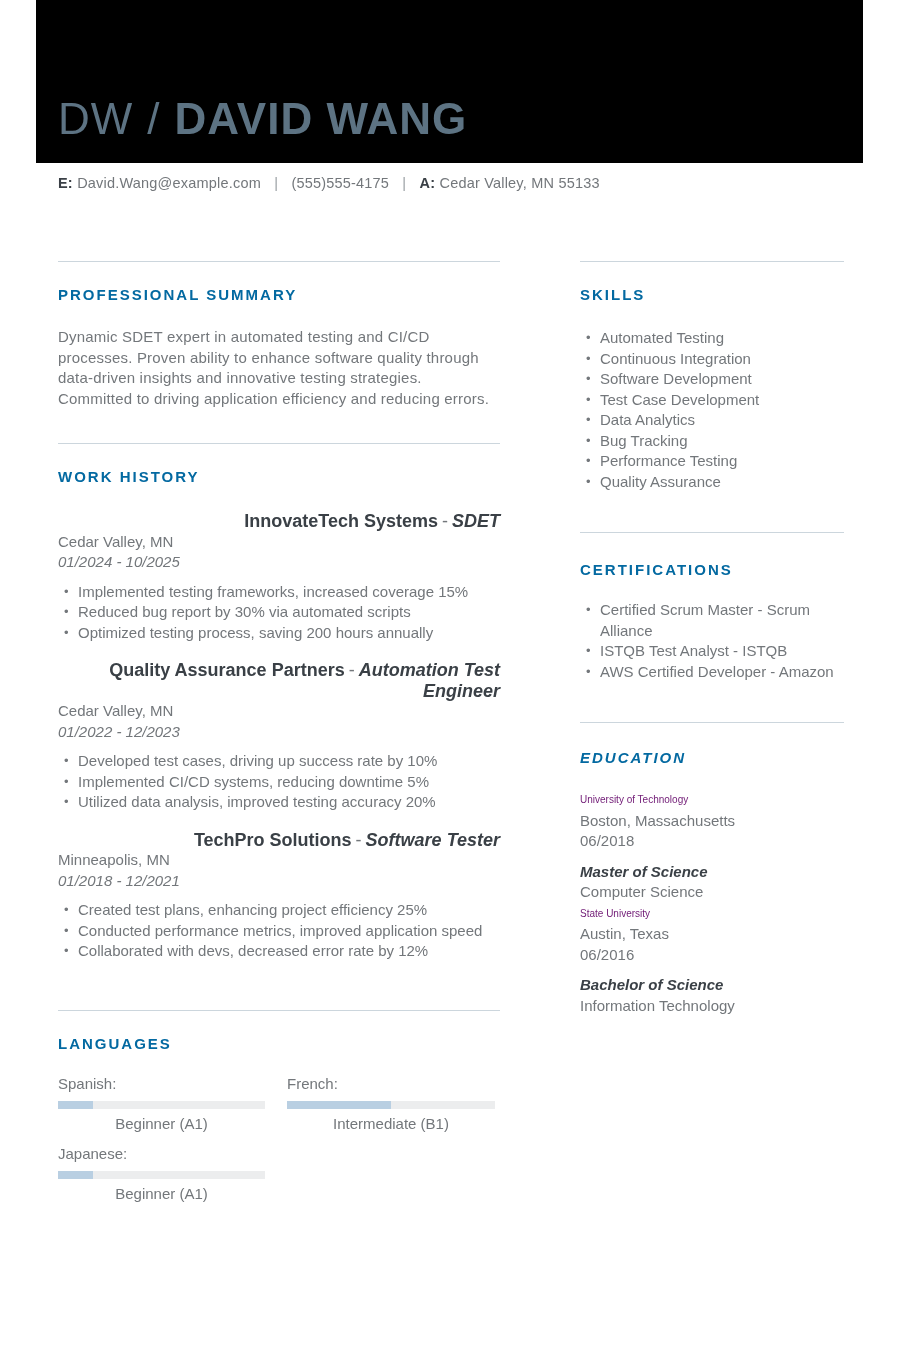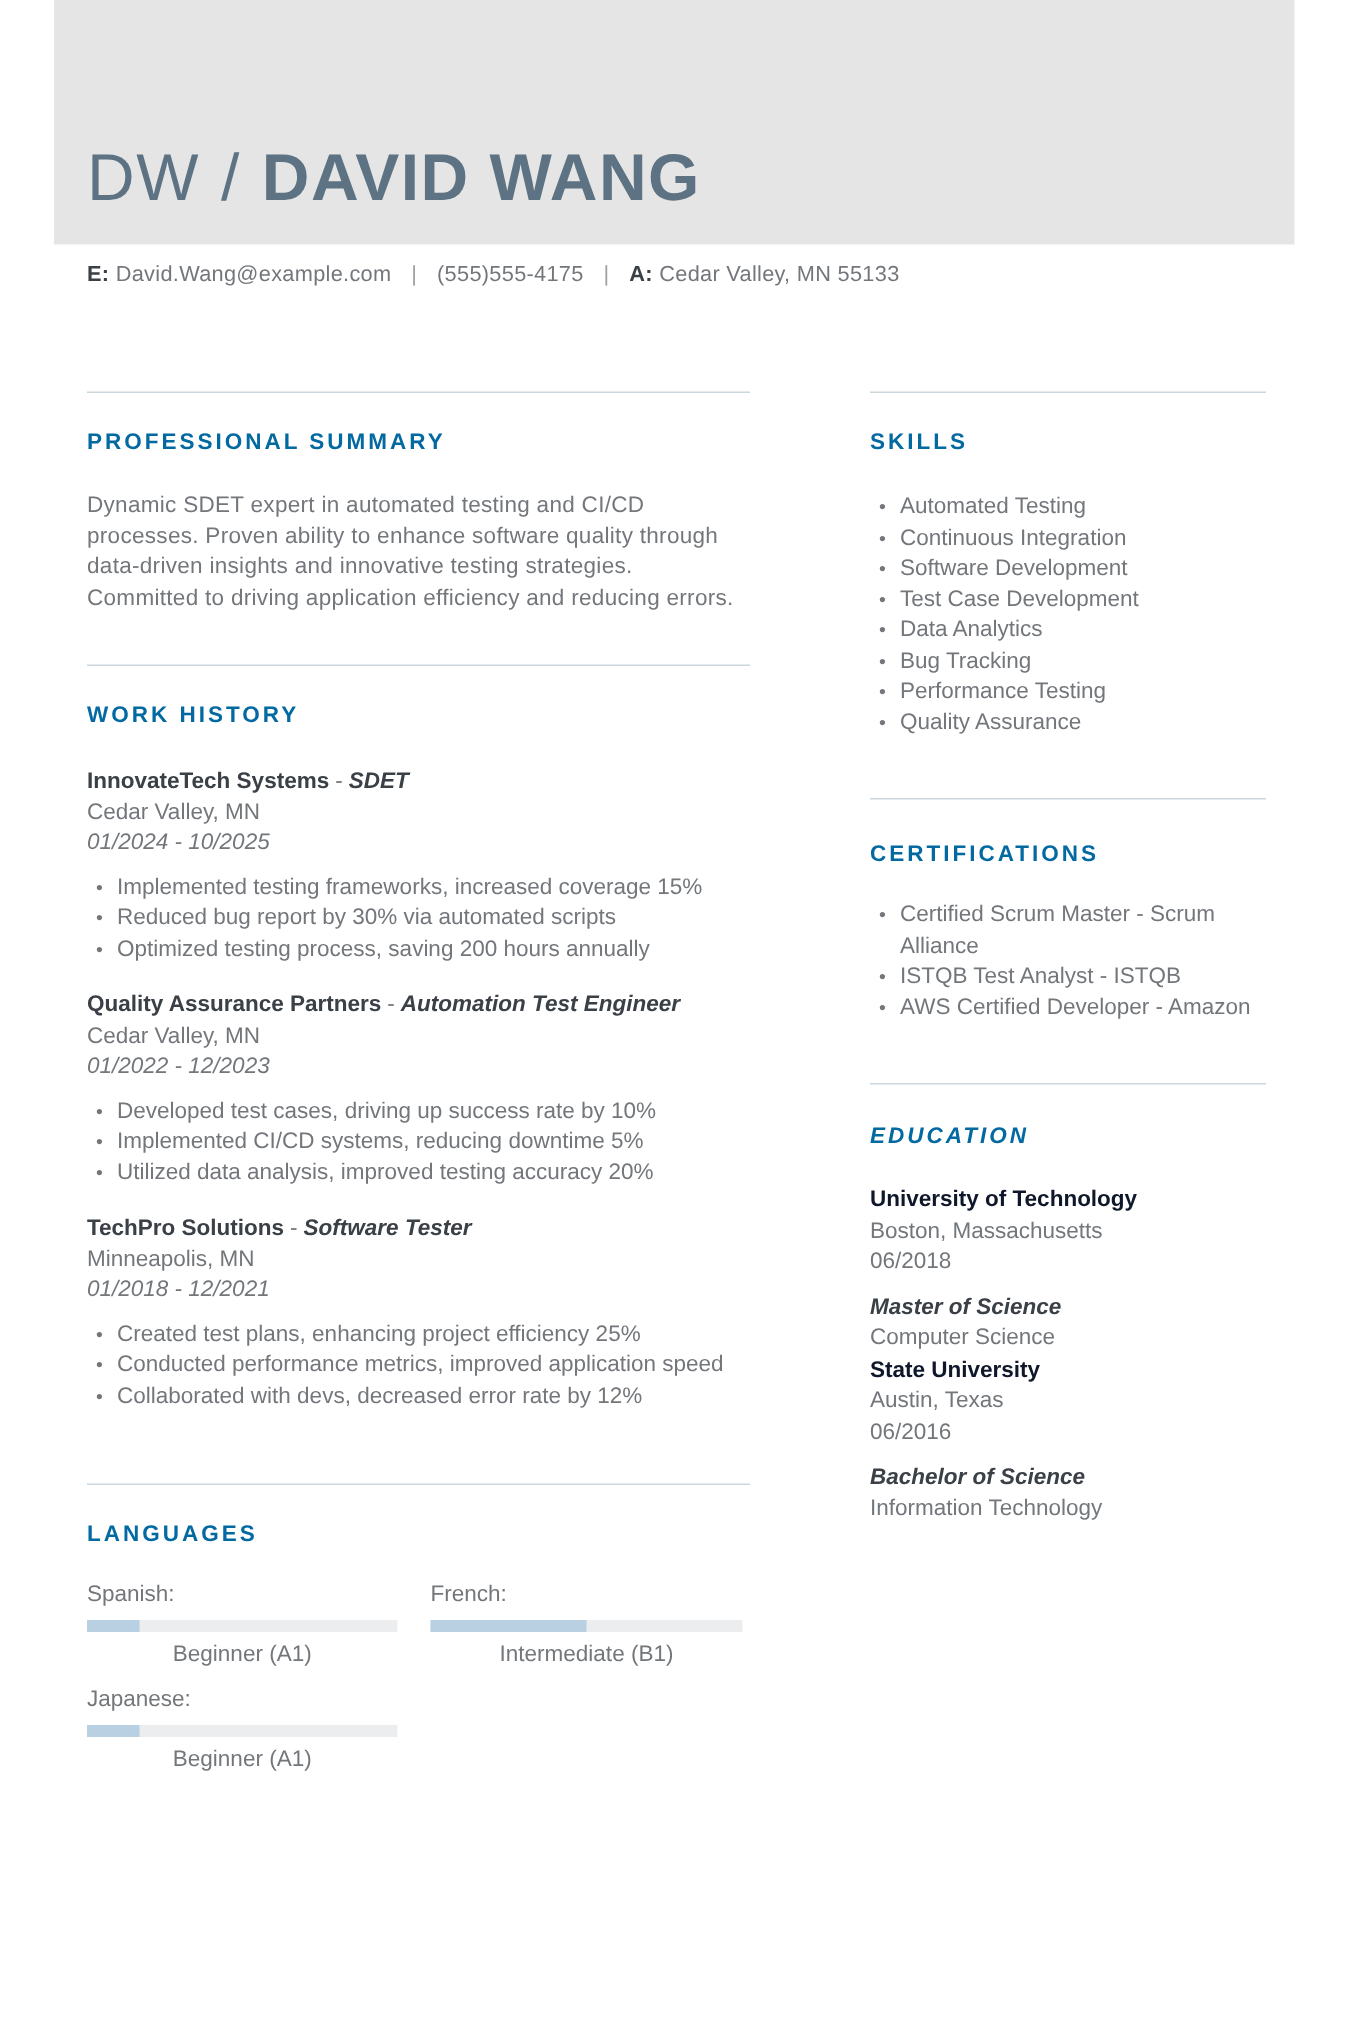--- a/index.html
+++ b/index.html
@@ -8,21 +8,21 @@
     height:1350px;
     font-family:"Liberation Sans", sans-serif;
     color:#73777b;
     position:relative;
     overflow:hidden;
   }
   .band {
     margin-left:36px;
     width:827px;
     height:163px;
-    background:#e5e5e5;
+    background:#000000;
   }
   .name-line {
     padding:94px 0 0 22px;
     font-size:44px;
     color:#5d7383;
     letter-spacing:1px;
     white-space:nowrap;
   }
   .monogram { font-weight:300; }
   .slash { font-weight:300; margin:0 14px; }
@@ -55,21 +55,21 @@
   }
   .summary-text {
     margin-top:24px;
     font-size:15px;
     line-height:20.5px;
     letter-spacing:0.2px;
   }
   .rule-2 { margin-top:34px; }
   .job { margin-top:26px; }
   .job + .job { margin-top:17px; }
-  .job-title { font-size:15px; line-height:20.5px; font-weight:700; color:#3a4046; }
+  .job-title { font-size:18px; line-height:20.5px; font-weight:700; color:#3a4046;text-align:right; }
   .role { font-style:italic; }
   .title-sep { margin:0 4px; font-weight:400; color:#73777b; }
   .job-loc  { font-size:15px; line-height:20.5px; }
   .job-dates{ font-size:15px; line-height:20.5px; font-style:italic; }
   .ul { margin-top:9px; }
   .li {
     display:flex;
     font-size:15px;
     line-height:20.5px;
     padding-left:6px;
@@ -93,21 +93,21 @@
   .bar-fill { height:100%; background:#b9cfe2; }
   .lang-level { font-size:15px; line-height:20px;text-align:center; }
   .skill-list { margin-top:25px; }
   .rule-skills { margin-top:40px; }
   .cert-title { margin-top:28px; }
   .cert-list { margin-top:22px; }
   .rule-certs { margin-top:40px; }
   .edu-title { margin-top:26px;font-style:italic; }
   .edu-entry { margin-top:24px; }
   .edu-entry + .edu-entry { margin-top:1px; }
-  .school { font-size:15px; line-height:20.5px; font-weight:700; color:#0f172a; }
+  .school { font-size:10px; line-height:20.5px; font-weight:400; color:#701a75; }
   .edu-line { font-size:15px; line-height:20.5px; }
   .degree-block { margin-top:10px; }
   .degree { font-size:15px; line-height:20.5px; font-weight:700; font-style:italic; color:#3a4046; }
 </style>
 </head>
 <body>
 
 <header class="band">
   <div class="name-line">
     <span class="monogram">DW</span><span class="slash">/</span><span class="fullname">DAVID WANG</span>

